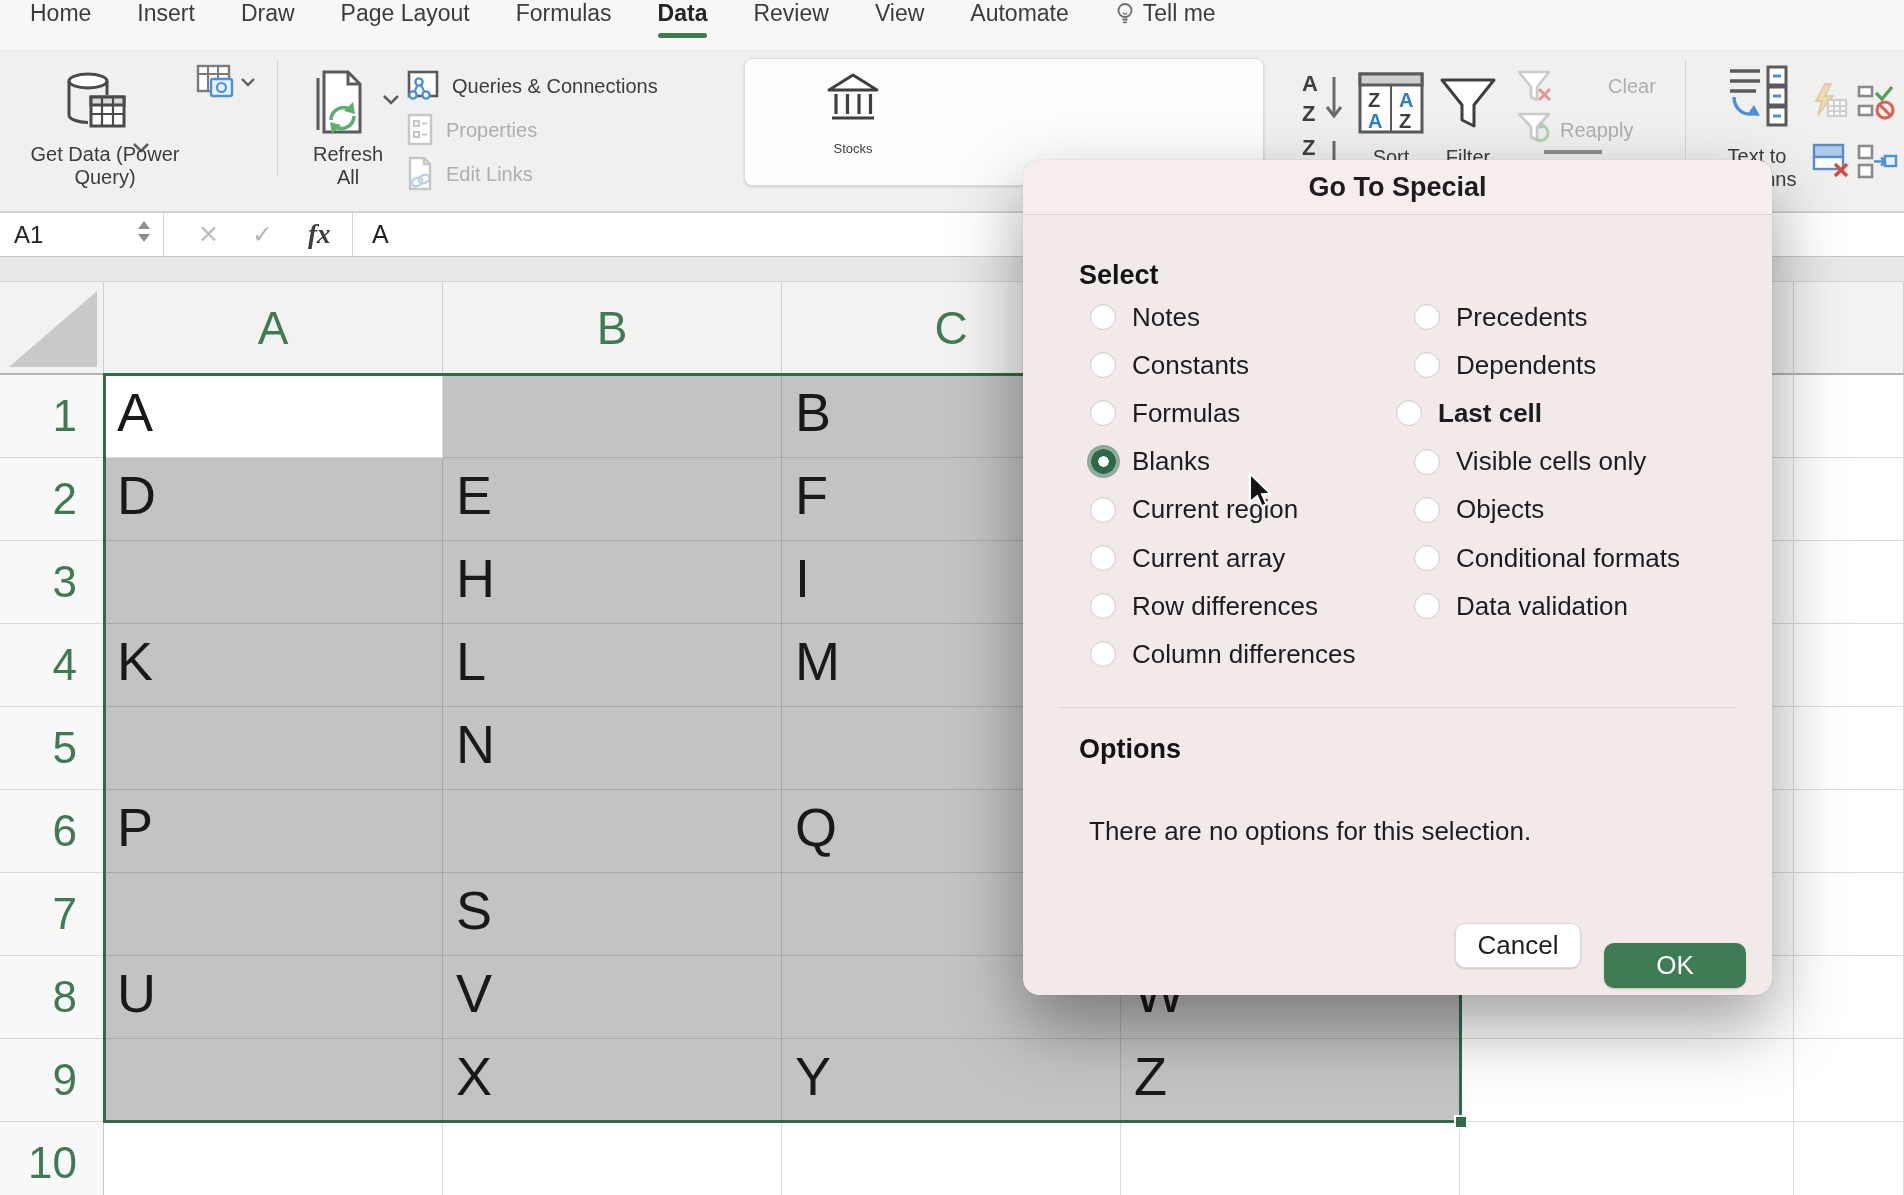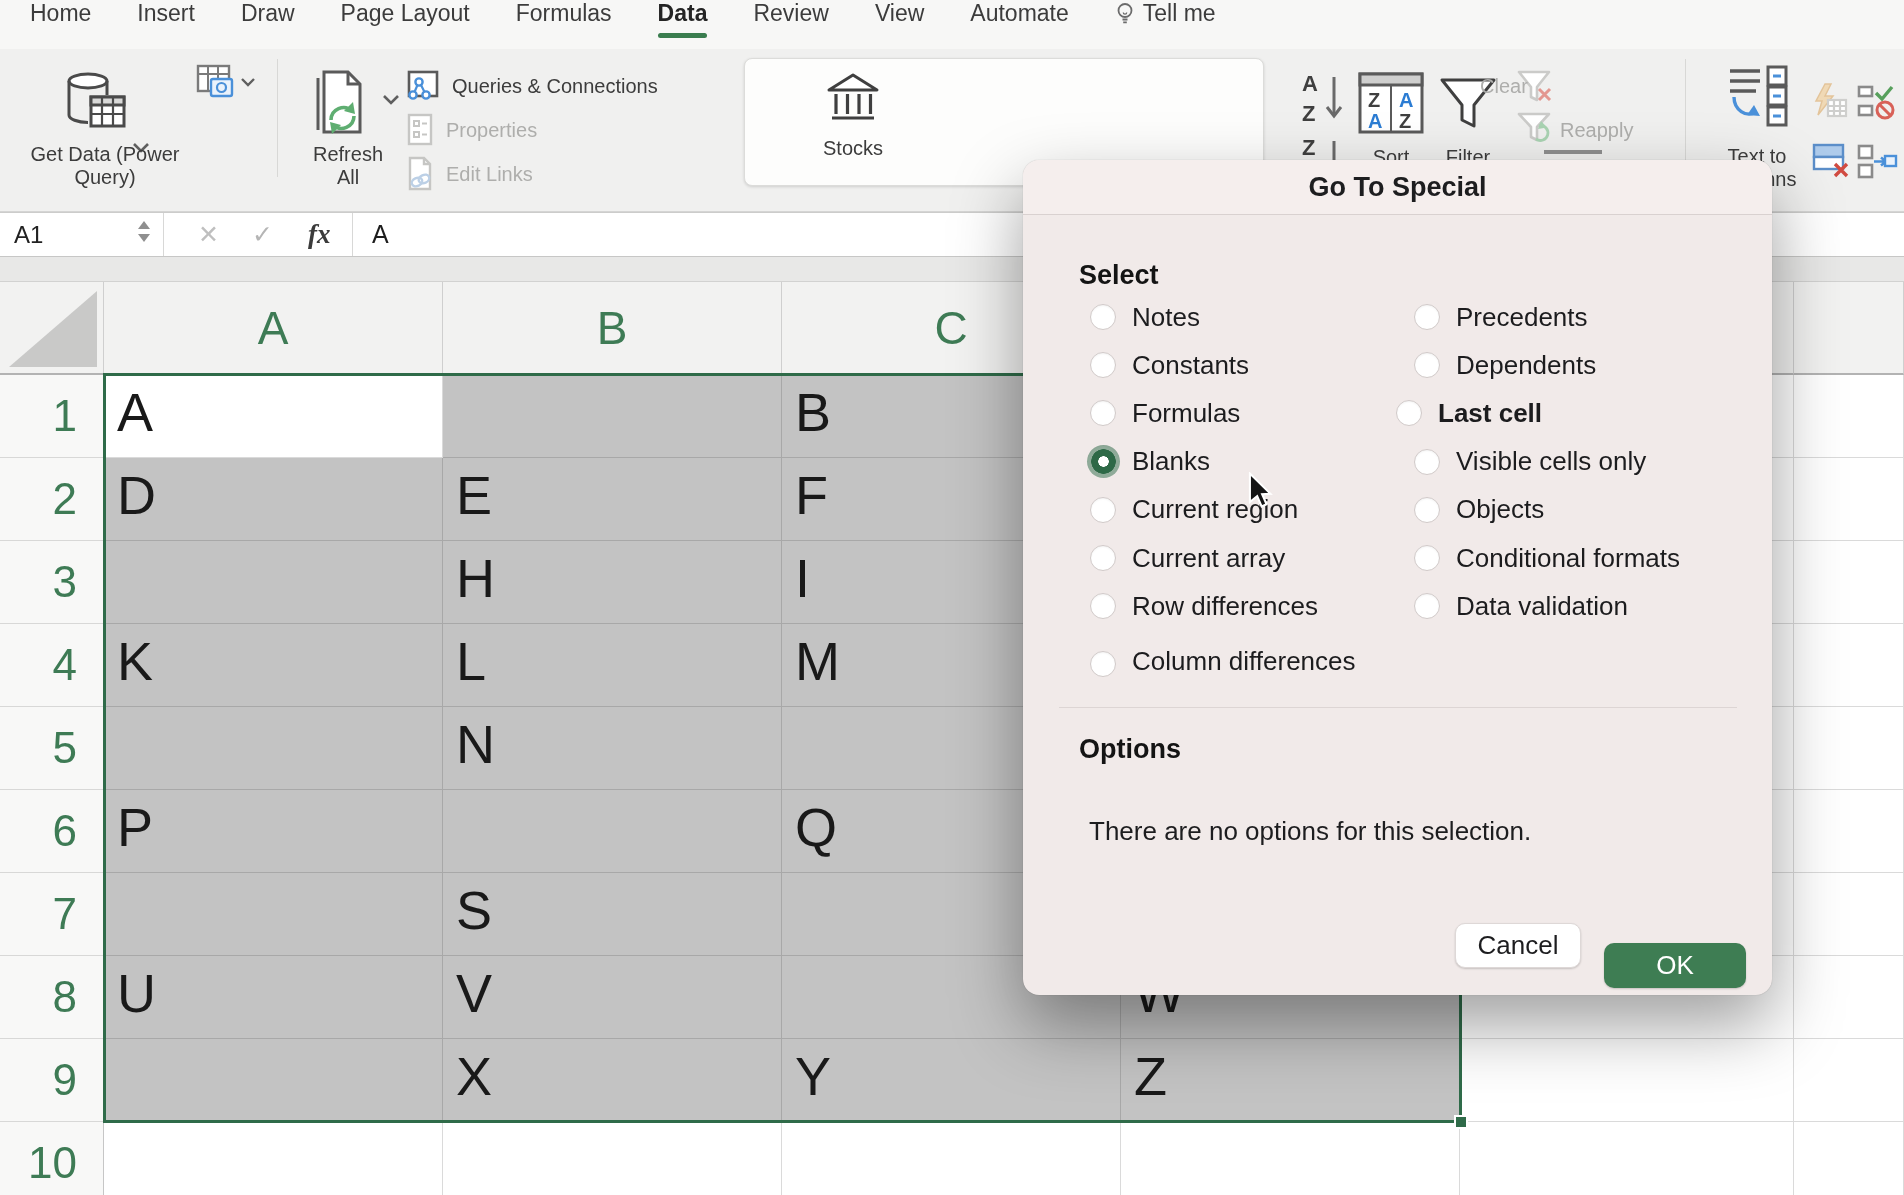--- a/index.html
+++ b/index.html
@@ -22,21 +22,21 @@
   .rlabel { font-size:20px; color:#3c3c3c; text-align:center; line-height:23px; white-space:nowrap; }
   .rlabel.dis { color:#aeaeac; }
   .vsep { position:absolute; top:10px; height:118px; width:1px; background:#d8d8d6; }
   .chev { display:inline-block; }
   .connrow { position:absolute; left:406px; display:flex; align-items:center; gap:12px; height:36px; }
   .connrow .rlabel { text-align:left; }
   #dtpanel { position:absolute; left:744px; top:9px; width:520px; height:128px; background:#fdfdfc;
              border:1px solid #dcdcda; border-radius:8px; box-shadow:0 1px 3px rgba(0,0,0,.14); }
   .dtype { position:absolute; top:4px; width:150px; height:118px; display:flex; flex-direction:column; align-items:center; }
   .dtype svg { margin-top:6px; }
-  .dtype .rlabel { margin-top:6px; font-size:20px; }
+  .dtype .rlabel { margin-top:6px; font-size:13px; }
 
   
   #formulabar { position:absolute; left:0; top:212px; width:1904px; height:45px; background:#ffffff;
                 border-top:1px solid #cccccb; border-bottom:1px solid #c7c7c6; }
   #namebox-text { position:absolute; left:14px; top:0; height:43px; line-height:43px; font-size:24px; color:#222; }
   .stepper { position:absolute; left:138px; top:8px; width:12px; height:28px; }
   .stepper .up { width:0; height:0; border-left:6px solid transparent; border-right:6px solid transparent;
                  border-bottom:8px solid #8f8f8f; margin-bottom:5px; }
   .stepper .dn { width:0; height:0; border-left:6px solid transparent; border-right:6px solid transparent;
                  border-top:8px solid #8f8f8f; }
@@ -269,21 +269,21 @@
       </svg>
     </div>
     <div class="abs rlabel" style="left:1432px; top:97px; width:72px;">Filter</div>
 
     <div class="abs" style="left:1516px; top:20px;">
       <svg width="38" height="36" viewBox="0 0 38 36">
         <path d="M3 3 H33 L21 18 V31 L15 28 V18 Z" fill="#fff" stroke="#cbcbc9" stroke-width="2.6" stroke-linejoin="round"></path>
         <path d="M23 20 l11 11 M34 20 l-11 11" stroke="#e39790" stroke-width="3"></path>
       </svg>
     </div>
-    <div class="abs rlabel dis" style="left:1480px; top:26px; text-align:center;">Clear</div>
+    <div class="abs rlabel dis" style="left:1608px; top:26px; text-align:center;">Clear</div>
 
     <div class="abs" style="left:1516px; top:62px;">
       <svg width="38" height="36" viewBox="0 0 38 36">
         <path d="M3 3 H33 L21 16 V29 L15 26 V16 Z" fill="#fff" stroke="#cbcbc9" stroke-width="2.6" stroke-linejoin="round"></path>
         <path d="M20 28 a7.5 7.5 0 1 0 3.5 -13.5" fill="none" stroke="#a9d3b2" stroke-width="2.8"></path>
         <polygon points="25,10 31,16.5 22,18" fill="#a9d3b2"></polygon>
       </svg>
     </div>
     <div class="abs rlabel dis" style="left:1560px; top:70px; text-align:left;">Reapply</div>
 
@@ -499,21 +499,21 @@
           <span class="radio-label">Current region</span>
         </div>
         <div class="radio-row" style="left: 67px; top: 375px;">
           <span class="radio"></span>
           <span class="radio-label">Current array</span>
         </div>
         <div class="radio-row" style="left: 67px; top: 423.2px;">
           <span class="radio"></span>
           <span class="radio-label">Row differences</span>
         </div>
-        <div class="radio-row" style="left: 67px; top: 471.4px; align-items: flex-end;">
+        <div class="radio-row" style="left: 67px; top: 471.4px;">
           <span class="radio"></span>
           <span class="radio-label">Column differences</span>
         </div>
       </div>
     <div id="radio-right">
         <div class="radio-row" style="left: 391px; top: 134px;">
           <span class="radio"></span>
           <span class="radio-label">Precedents</span>
         </div>
         <div class="radio-row" style="left: 391px; top: 182.2px;">

